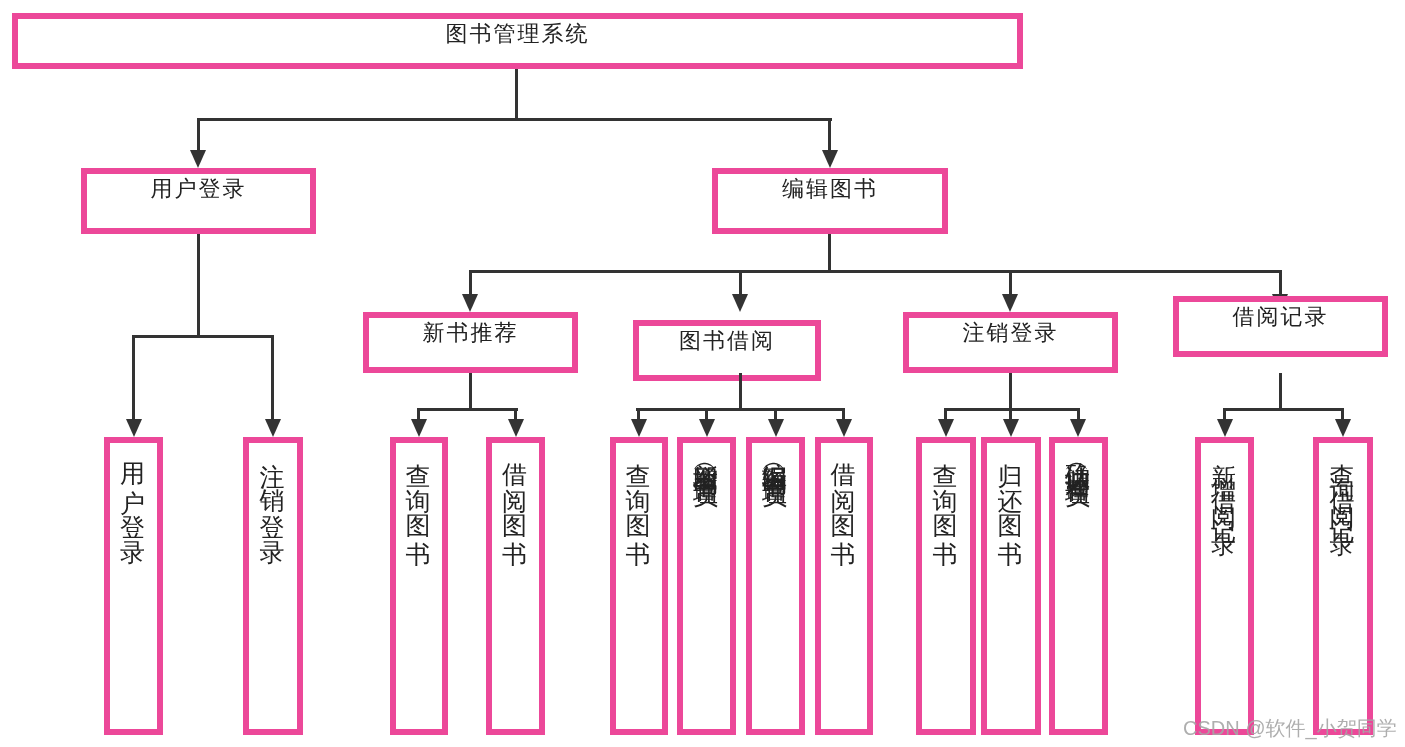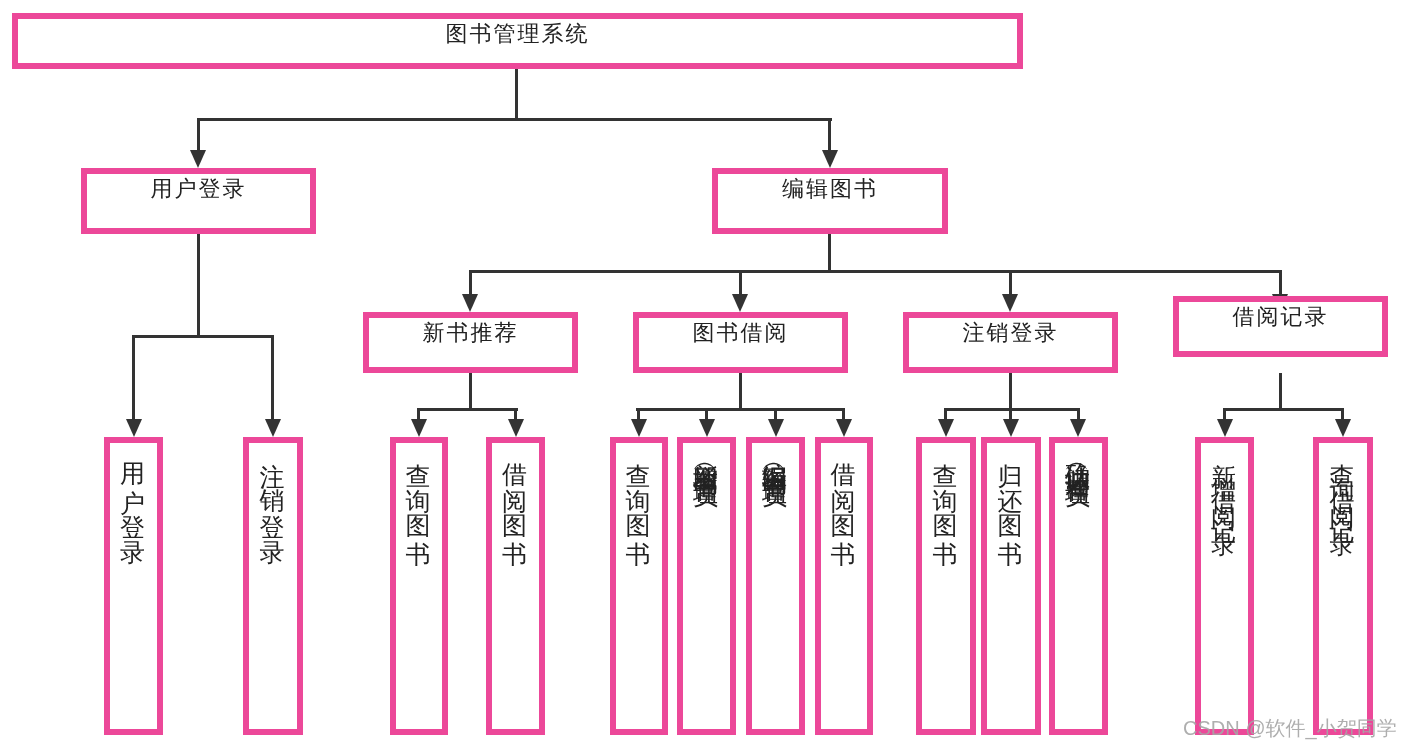--- a/index.html
+++ b/index.html
@@ -93,21 +93,21 @@
   <div class="vline" style="left:739px;top:270px;height:26px"></div>
   <div class="arrow" style="left:732px;top:294px"></div>
   <div class="vline" style="left:1009px;top:270px;height:26px"></div>
   <div class="arrow" style="left:1002px;top:294px"></div>
   <div class="vline" style="left:1279px;top:270px;height:26px"></div>
   <div class="arrow" style="left:1272px;top:294px"></div>
 
   <div class="box" style="left:363px;top:312px;width:215px;height:61px">
     <span class="hlabel">新书推荐</span>
   </div>
-  <div class="box" style="left:633px;top:312px;width:215px;height:61px">
+  <div class="box" style="left:633px;top:320px;width:188px;height:61px">
     <span class="hlabel">图书借阅</span>
   </div>
   <div class="box" style="left:903px;top:312px;width:215px;height:61px">
     <span class="hlabel">注销登录</span>
   </div>
   <div class="box" style="left:1173px;top:296px;width:215px;height:61px">
     <span class="hlabel">借阅记录</span>
   </div>
 
   <div class="vline" style="left:469px;top:373px;height:38px"></div>

